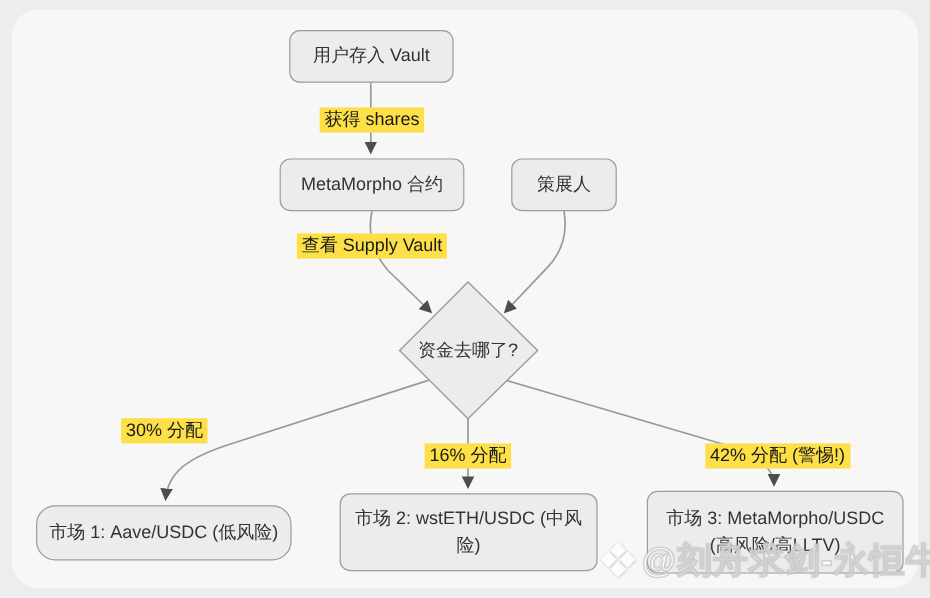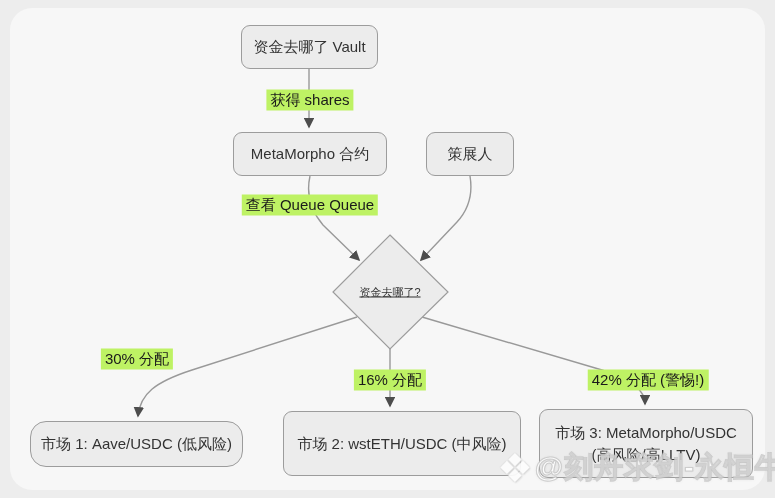--- a/index.html
+++ b/index.html
@@ -43,36 +43,35 @@
     font-size:15px;
     color:#333333;
     line-height:1.45;
     box-sizing:border-box;
     padding:2px 10px;
   }
   #n-deposit   {left:241px;top:25px; width:137px;height:44px;}
   #n-metamorpho{left:233px;top:132px;width:154px;height:44px;}
   #n-curator   {left:426px;top:132px;width:88px; height:44px;}
   #n-market1   {left:30px; top:421px;width:213px;height:46px;border-radius:16px;}
-  #n-market2   {left:283px;top:411px;width:238px;height:65px;}
+  #n-market2   {left:283px;top:411px;width:215px;height:65px;}
   #n-market3   {left:539px;top:409px;width:214px;height:69px;}
 
   .decision-label{
     position:absolute;
     left:390px;top:292px;
     transform:translate(-50%,-50%);
-    font-size:11px;color:#333333;
+    font-size:15px;color:#333333;
     white-space:nowrap;
     background:transparent;
-    text-decoration:underline;
   }
   .elabel{
     position:absolute;
     transform:translate(-50%,-50%);
-    background:#bef264;
+    background:#fde047;
     color:#1a1a1a;
     font-size:15px;
     padding:1px 4px;
     white-space:nowrap;
   }
   #l-shares     {left:310px;top:100px;}
   #l-supplyqueue{left:310px;top:205px;}
   #l-reallocate {left:468px;top:205px;}
   #l-alloc30    {left:137px;top:359px;}
   #l-alloc50    {left:390px;top:380px;}
@@ -125,21 +124,21 @@
     <path class="edge-line" d="M357,317 L192,370 C155,382 140,394 138,416" marker-end="url(#arrow)"></path>
 
     <path class="edge-line" d="M390,349 L390,406" marker-end="url(#arrow)"></path>
 
     <path class="edge-line" d="M422,317 L602,370 C632,379 645,390 645,404" marker-end="url(#arrow)"></path>
 
     <polygon class="diamond" points="390,235 448,292 390,349 333,292"></polygon>
   </svg>
 
   <div class="node" id="n-deposit">
-    <span>资金去哪了 Vault</span>
+    <span>用户存入 Vault</span>
   </div>
 
   <div class="node" id="n-metamorpho">
     <span>MetaMorpho 合约</span>
   </div>
 
   <div class="node" id="n-curator">
     <span>策展人</span>
   </div>
 
@@ -151,21 +150,21 @@
 
   <div class="node" id="n-market2">
     <span>市场 2: wstETH/USDC (中风险)</span>
   </div>
 
   <div class="node" id="n-market3">
     <span>市场 3: MetaMorpho/USDC (高风险/高LLTV)</span>
   </div>
 
   <div class="elabel" id="l-shares">获得 shares</div>
-  <div class="elabel" id="l-supplyqueue">查看 Queue Queue</div>
+  <div class="elabel" id="l-supplyqueue">查看 Supply Vault</div>
   <div class="elabel" id="l-alloc30">30% 分配</div>
   <div class="elabel" id="l-alloc50">16% 分配</div>
   <div class="elabel" id="l-alloc20">42% 分配 (警惕!)</div>
 
   <div class="watermark">
     <span class="wicon">❖</span>
     <span class="wtext">@刻舟求剑-永恒牛市</span>
   </div>
 
 </div>

